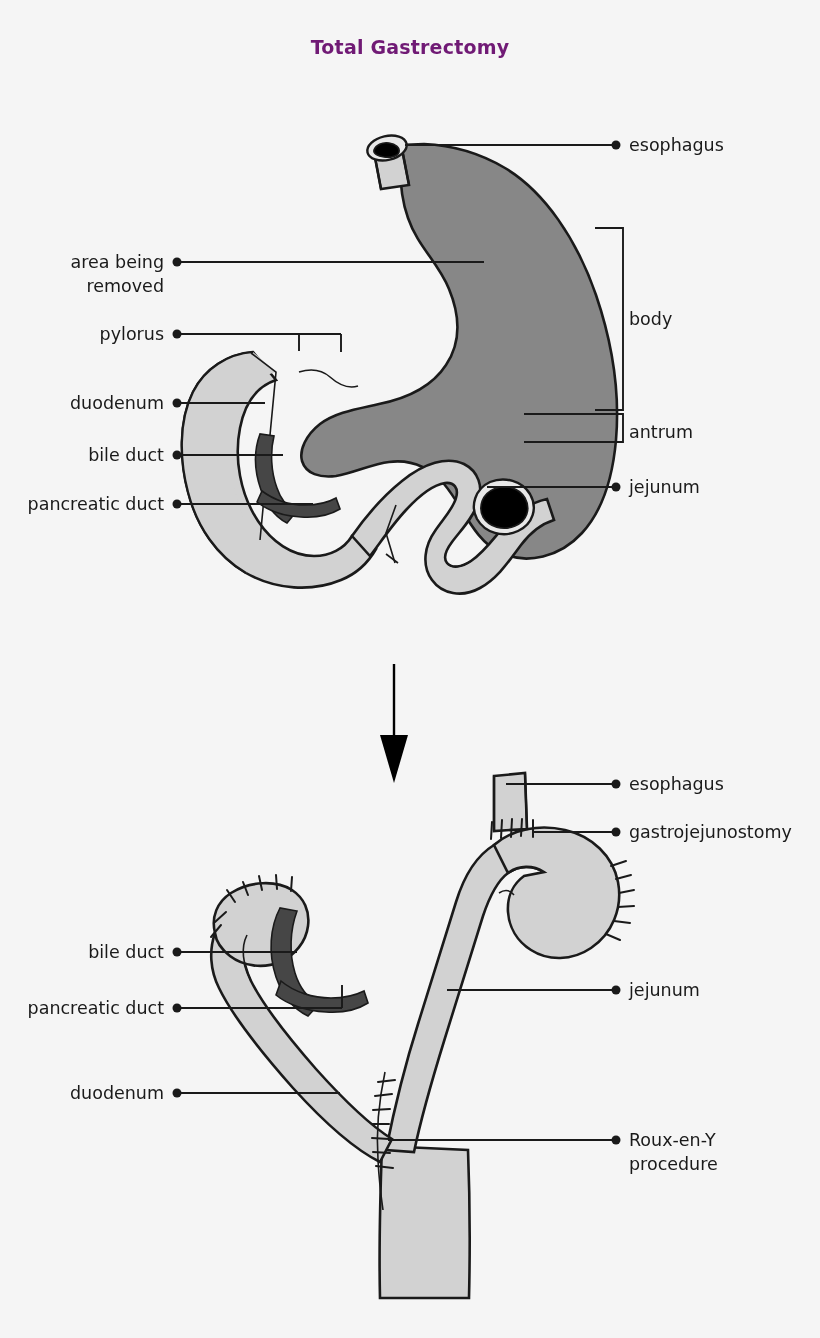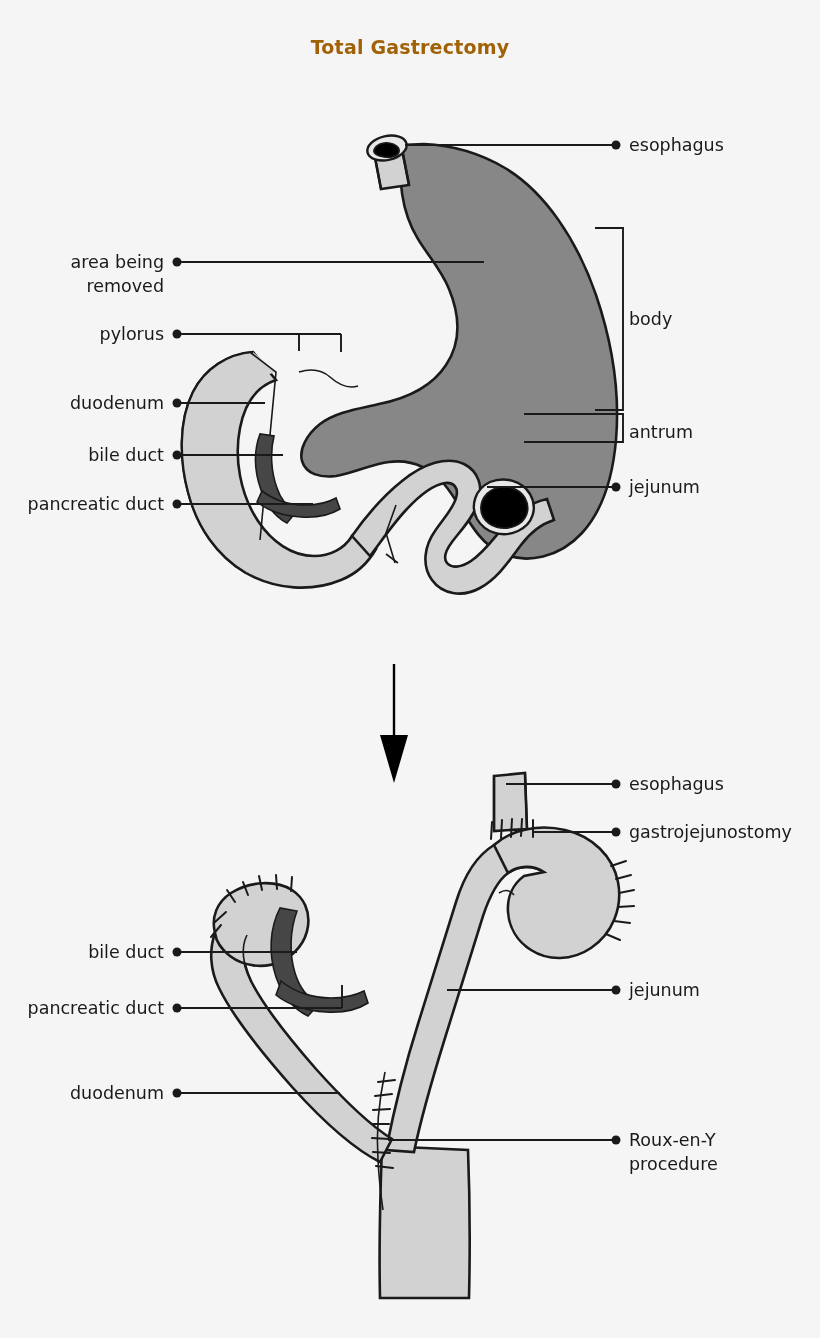--- a/index.html
+++ b/index.html
@@ -16,21 +16,21 @@
     overflow: hidden;
   }
   #title {
     position: absolute;
     top: 36px;
     left: 0;
     width: 820px;
     text-align: center;
     font-size: 19px;
     font-weight: bold;
-    color: #a16207;
+    color: #701a75;
     letter-spacing: 0.2px;
   }
   svg#diagram {
     position: absolute;
     top: 0;
     left: 0;
   }
   .lbl {
     font-family: "DejaVu Sans", "Liberation Sans", sans-serif;
     font-size: 17.5px;

